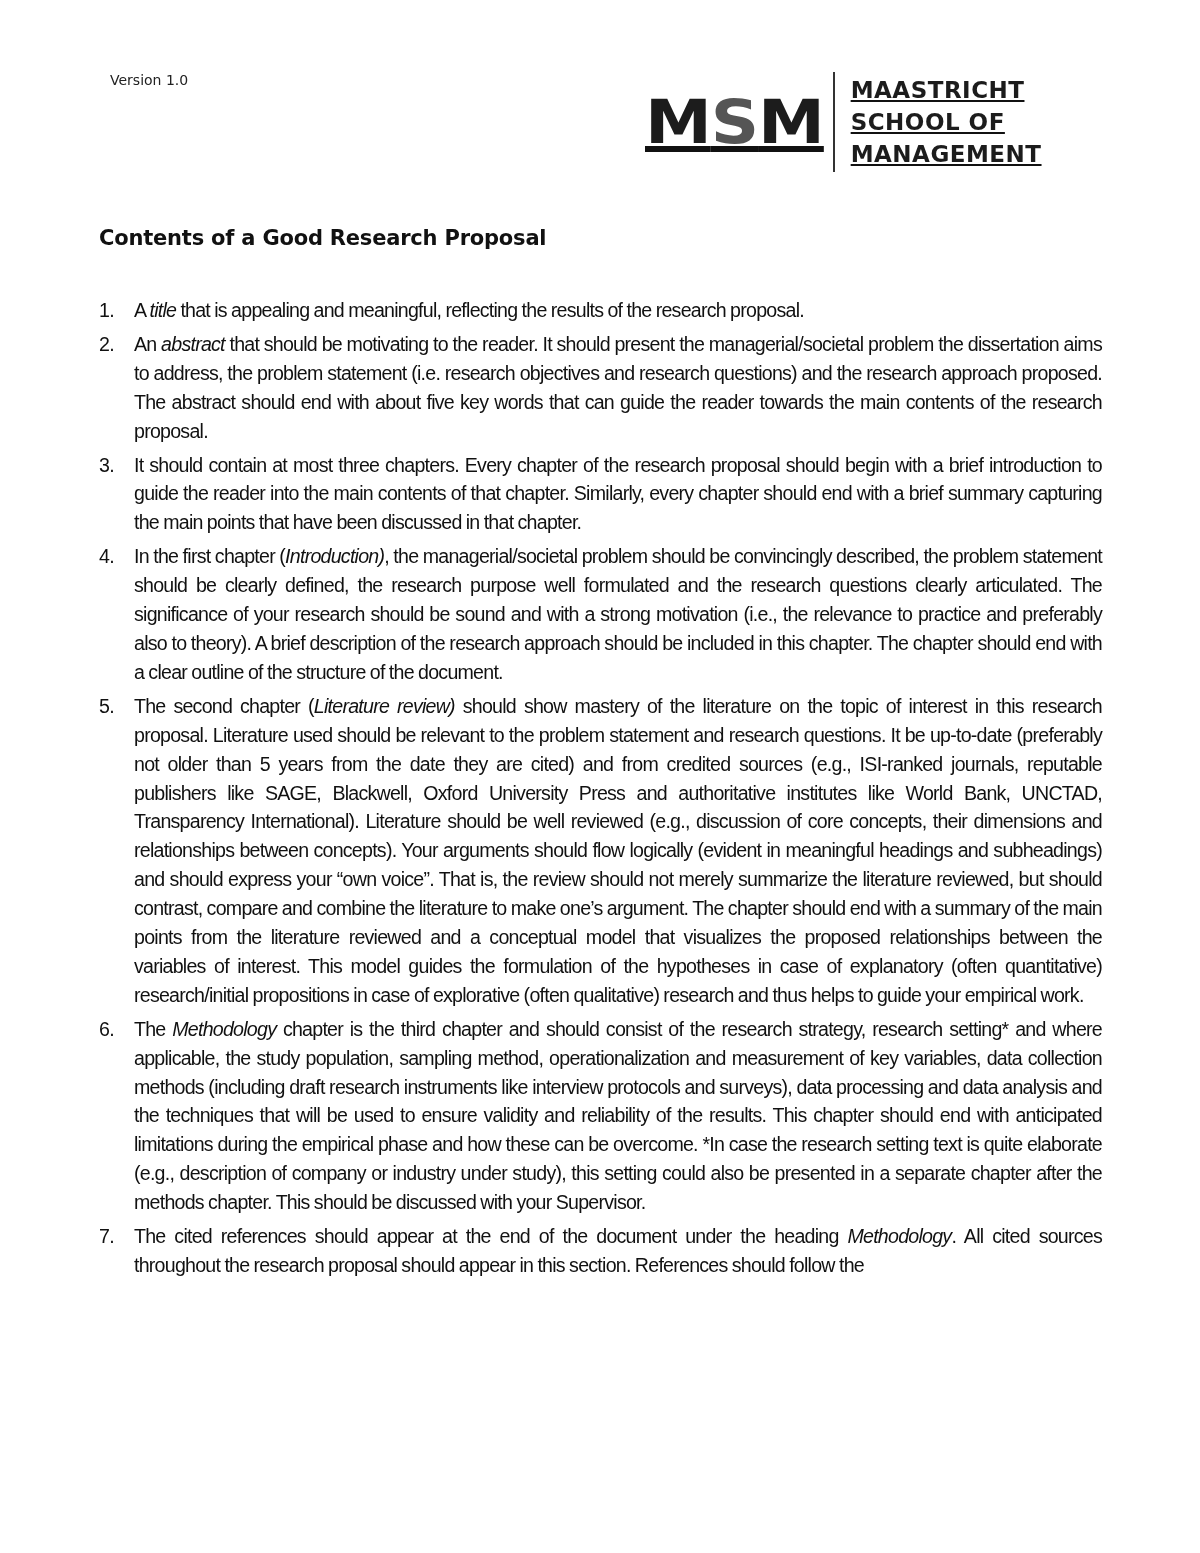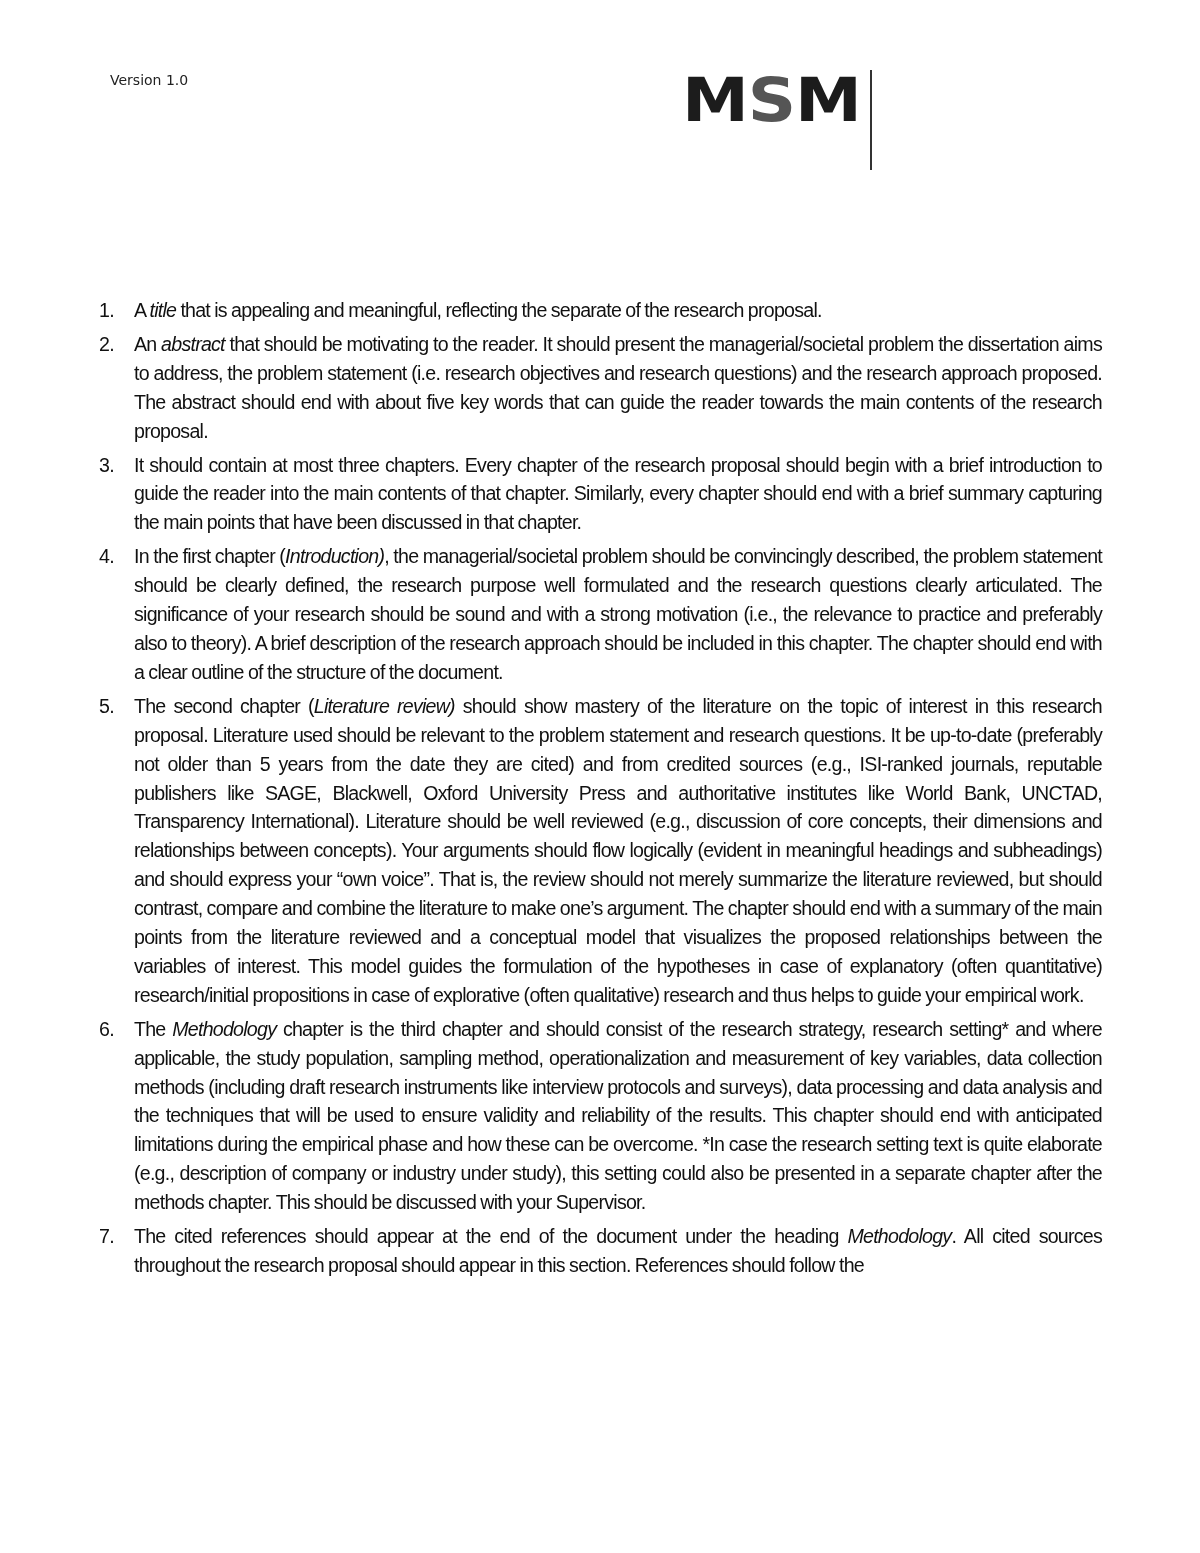--- a/index.html
+++ b/index.html
@@ -25,24 +25,26 @@
     .version {
       position: absolute;
       left: 110px;
       top: 72px;
       font-size: 14px;
       color: #222;
       font-family: "DejaVu Sans", sans-serif;
     }
     .logo {
       position: absolute;
-      left: 682px;
+      left: 645px;
       top: 70px;
       height: 104px;
       display: flex;
+      align-items: center;
+      text-decoration: underline;
     }
     .logo-mark {
       font-family: "DejaVu Sans", sans-serif;
       font-weight: bold;
       font-size: 60px;
       letter-spacing: -1px;
       color: #1c1c1c;
       line-height: 1;
       transform: scaleX(1.12);
       transform-origin: left center;
@@ -104,26 +106,32 @@
 </head>
 <body>
 
 <div class="page">
 
   <div class="version">Version 1.0</div>
 
   <div class="logo">
     <div class="logo-mark"><span>M</span><span class="s">S</span><span>M</span></div>
     <div class="logo-divider"></div>
+    <div class="logo-text">
+      <div>MAASTRICHT</div>
+      <div>SCHOOL OF</div>
+      <div>MANAGEMENT</div>
+    </div>
   </div>
 
+  <h1 class="title" style="margin:0;">Contents of a Good Research Proposal</h1>
 
   <ol class="list">
     <li class="item">
-      <span class="num">1.</span><span>A </span><i>title</i><span> that is appealing and meaningful, reflecting the separate of the research proposal.</span>
+      <span class="num">1.</span><span>A </span><i>title</i><span> that is appealing and meaningful, reflecting the results of the research proposal.</span>
     </li>
     <li class="item">
       <span class="num">2.</span><span>An </span><i>abstract</i><span> that should be motivating to the reader. It should present the managerial/societal problem the dissertation aims to address, the problem statement (i.e. research objectives and research questions) and the research approach proposed. The abstract should end with about five key words that can guide the reader towards the main contents of the research proposal.</span>
     </li>
     <li class="item">
       <span class="num">3.</span><span>It should contain at most three chapters. Every chapter of the research proposal should begin with a brief introduction to guide the reader into the main contents of that chapter. Similarly, every chapter should end with a brief summary capturing the main points that have been discussed in that chapter.</span><i></i><span></span>
     </li>
     <li class="item">
       <span class="num">4.</span><span>In the first chapter (</span><i>Introduction)</i><span>, the managerial/societal problem should be convincingly described, the problem statement should be clearly defined, the research purpose well formulated and the research questions clearly articulated. The significance of your research should be sound and with a strong motivation (i.e., the relevance to practice and preferably also to theory). A brief description of the research approach should be included in this chapter. The chapter should end with a clear outline of the structure of the document.</span>
     </li>

